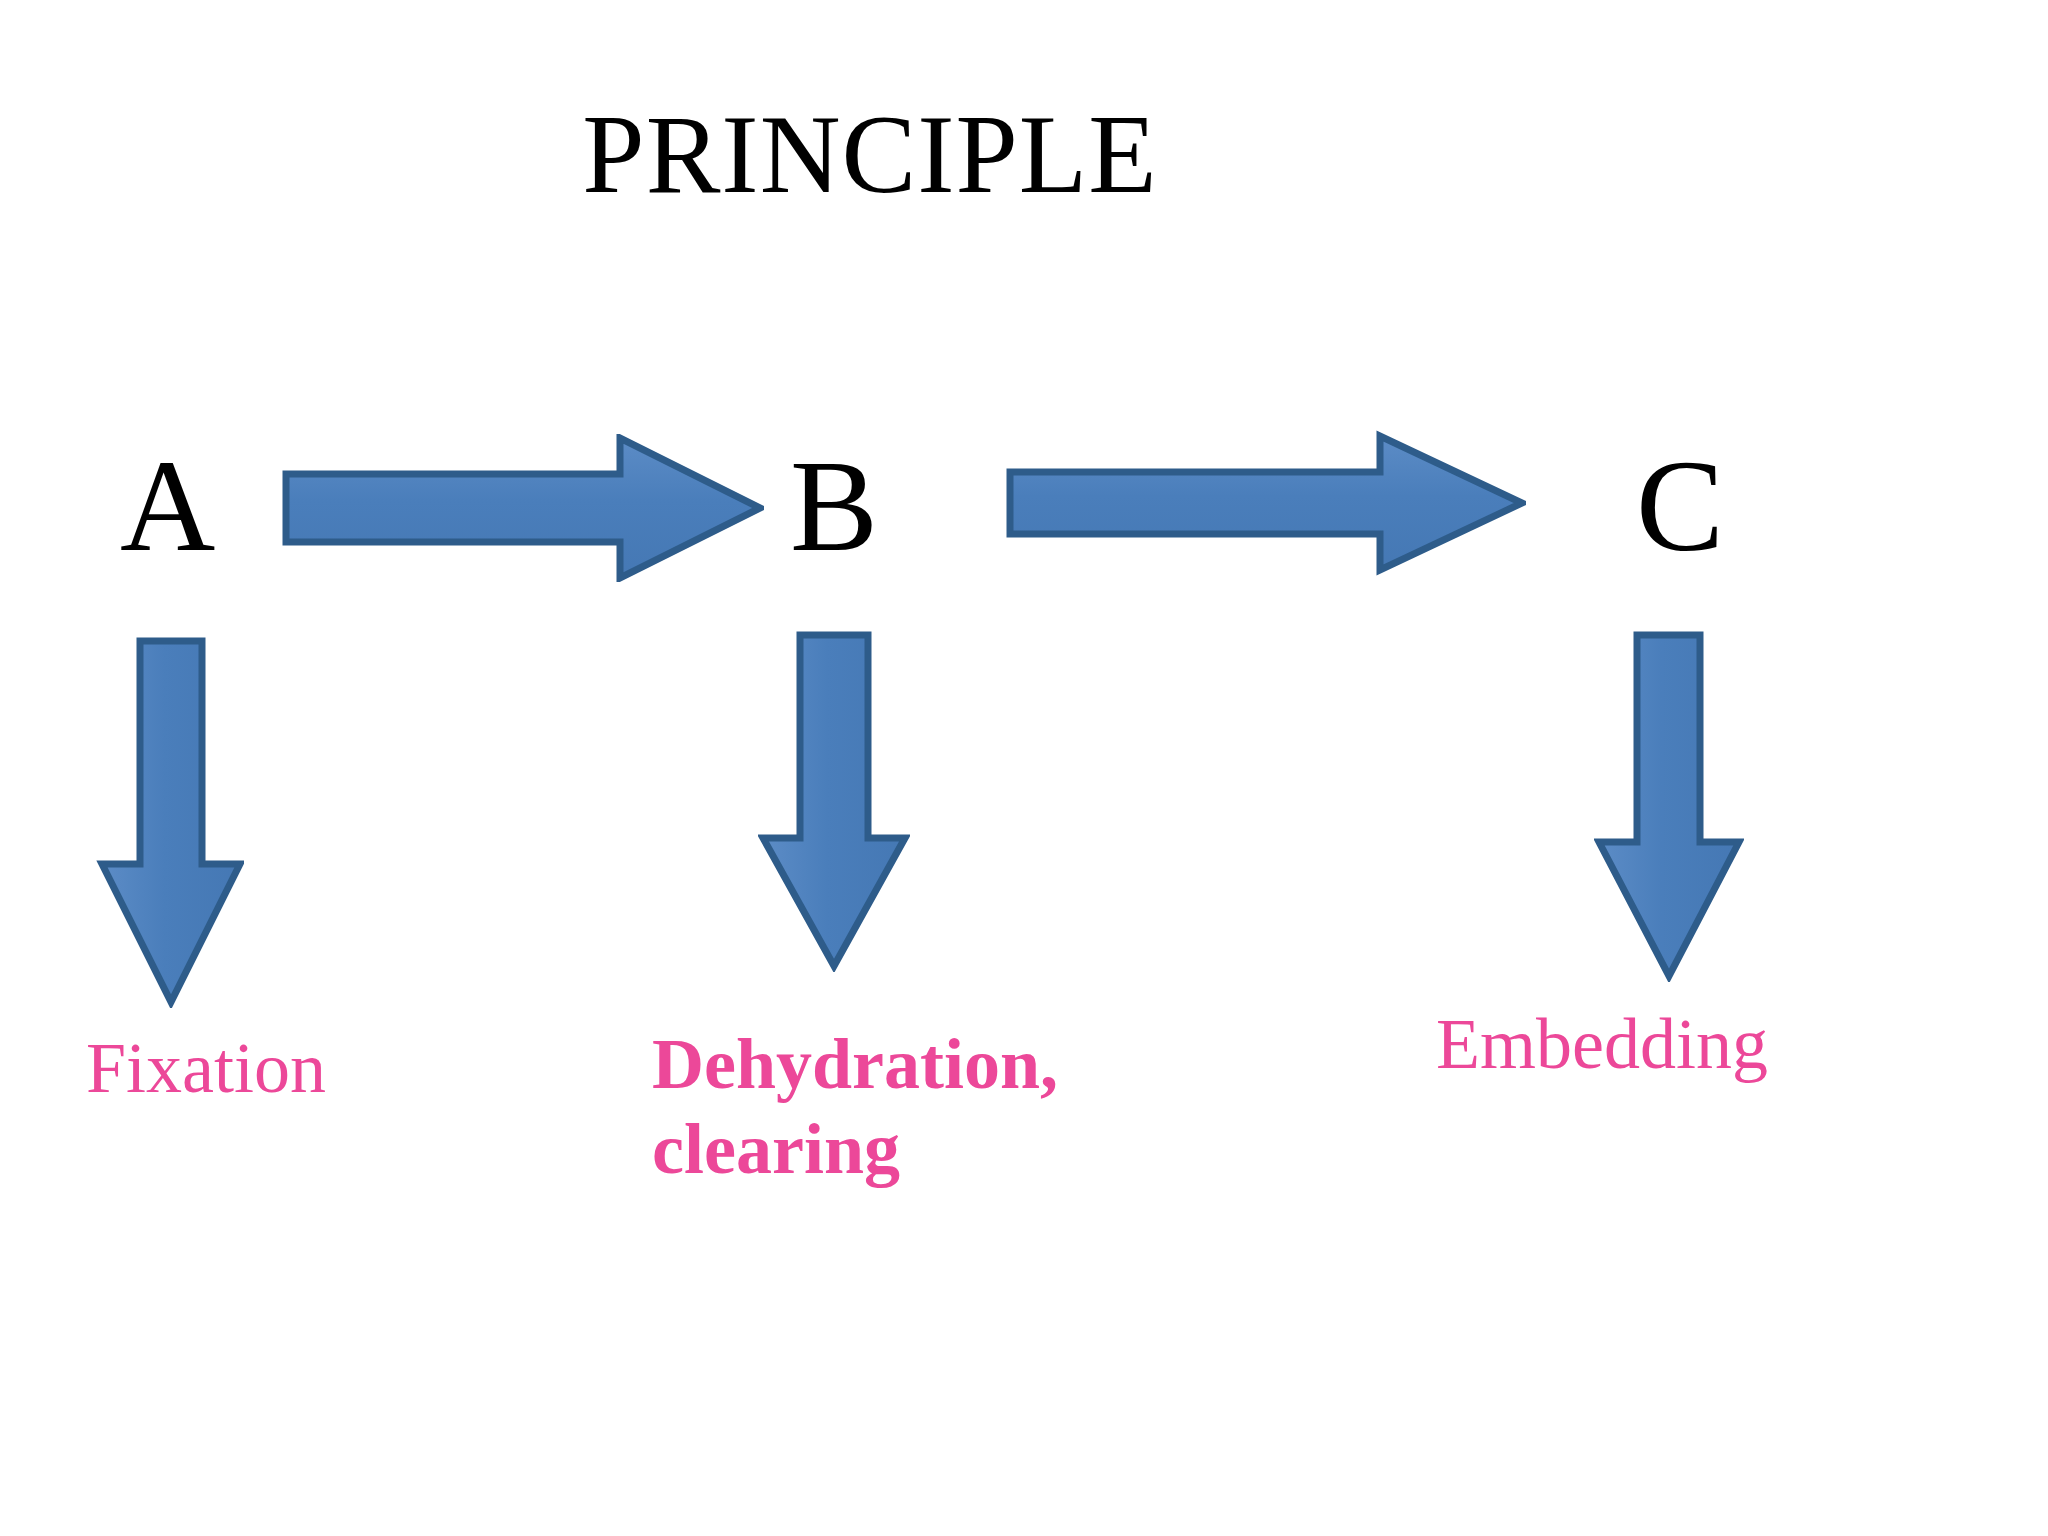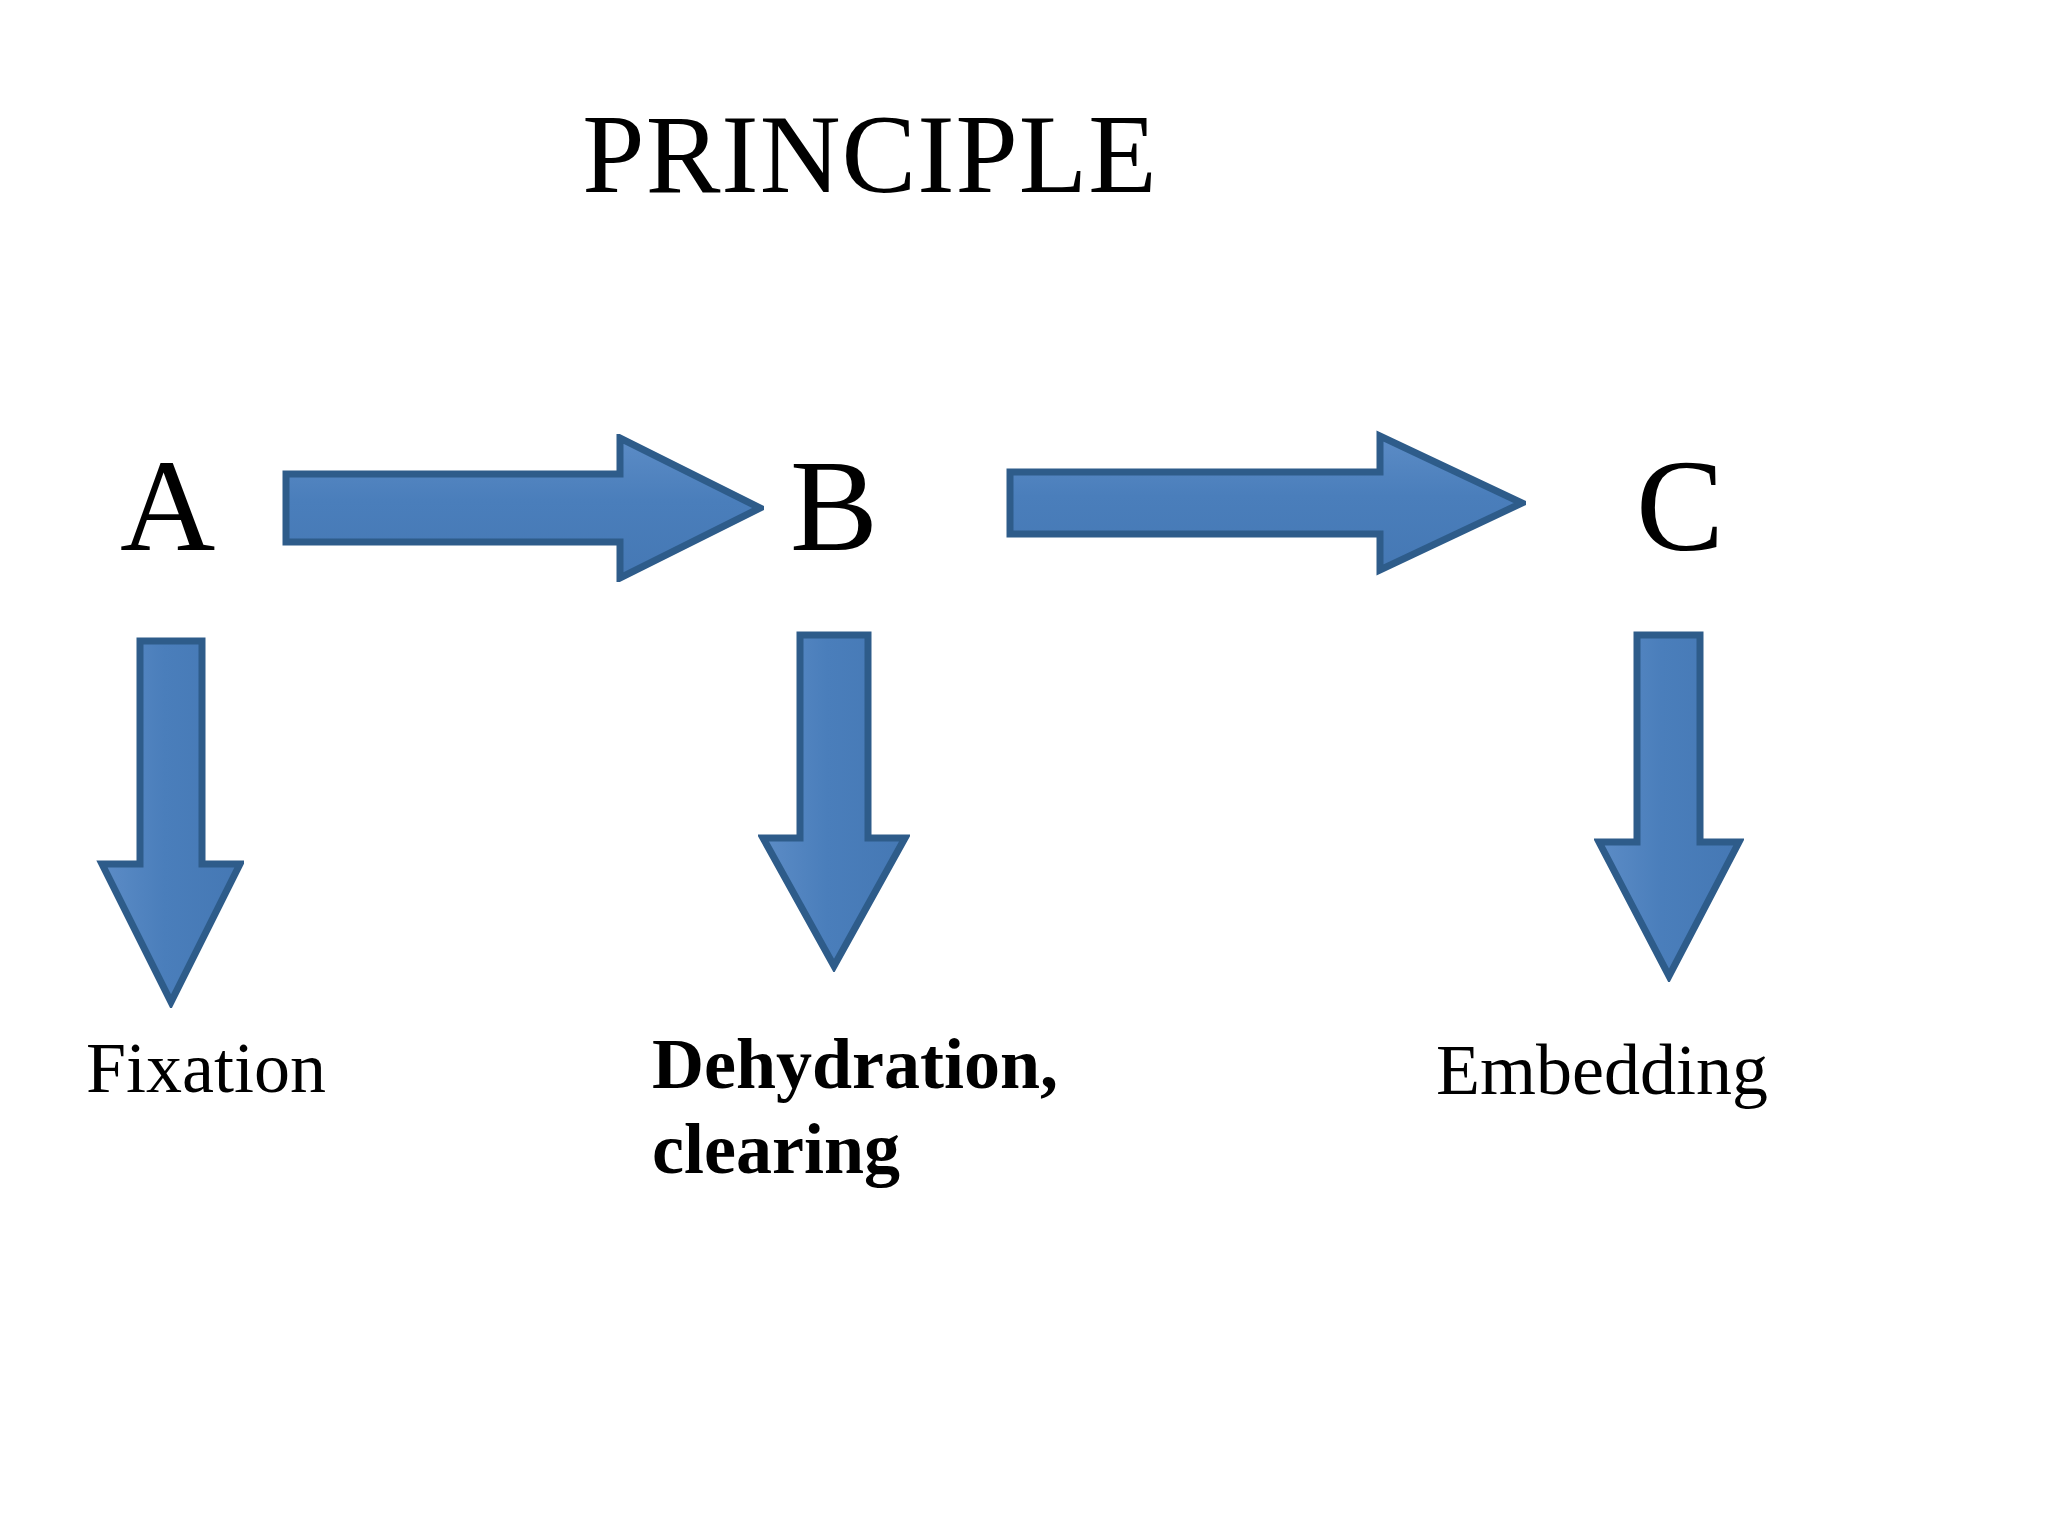--- a/index.html
+++ b/index.html
@@ -52,26 +52,26 @@
   #arrow-b-c  { left: 1006px; top: 430px;  width: 520px;  height: 146px; }
   #arrow-down-1 { left: 96px;   top: 636px; width: 148px; height: 372px; }
   #arrow-down-2 { left: 758px;  top: 630px; width: 152px; height: 342px; }
   #arrow-down-3 { left: 1594px; top: 630px; width: 150px; height: 352px; }
 
   
   .step-label {
     position: absolute;
     font-size: 72px;
     line-height: 1.18;
-    color: #000000;
+    color: #ec4899;
     white-space: pre-line;
   }
   #label-fixation  { left: 86px;   top: 1026px; }
   #label-dehydration { left: 652px; top: 1022px; font-weight: bold; }
-  #label-embedding { left: 1436px; top: 1028px; }
+  #label-embedding { left: 1436px; top: 1002px; }
 </style>
 </head>
 <body>
 
 <div id="slide">
 
   <div id="title">PRINCIPLE</div>
 
   <div class="stage-letter" id="letter-a">A</div>
 

